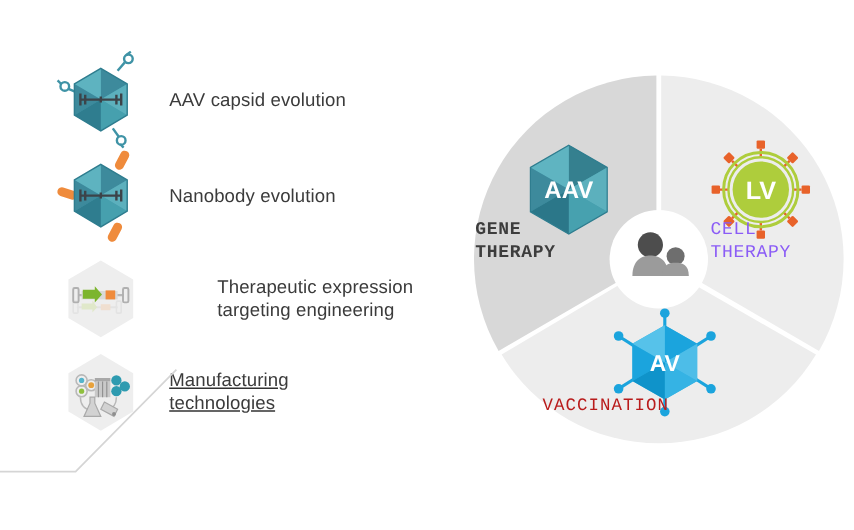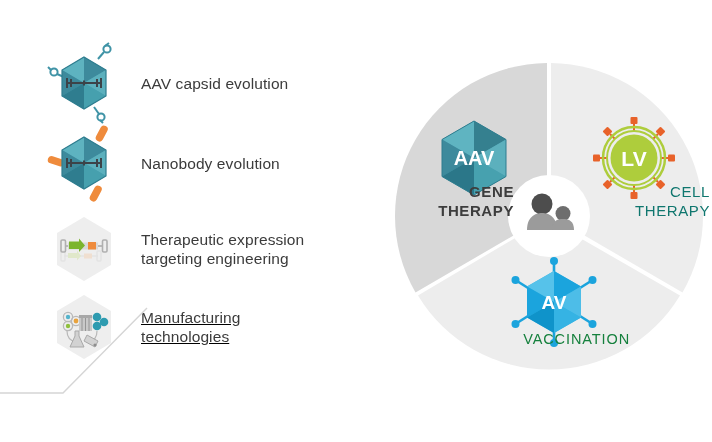--- a/index.html
+++ b/index.html
@@ -63,47 +63,48 @@
     position: absolute;
     left: 386px;
     top: 55px;
     width: 326px;
     height: 326px;
   }
   #wheel svg { display: block; }
 
   .wheel-label {
     position: absolute;
-    text-align: right;
+    text-align: left;
     font-weight: bold;
     letter-spacing: 0.6px;
     line-height: 19px;
+    font-family: Liberation Mono, monospace;
   }
   #label-gene {
     left: 396px;
     top: 182px;
     width: 118px;
     font-size: 15px;
     color: #3d3d3d;
   }
   #label-cell {
     left: 592px;
     top: 182px;
     width: 118px;
     font-size: 15px;
     font-weight: normal;
-    color: #0f766e;
+    color: #8b5cf6;
   }
   #label-vacc {
-    left: 480px;
+    left: 452px;
     top: 330px;
     width: 150px;
     font-size: 14.5px;
     font-weight: normal;
-    color: #15803d;
+    color: #b91c1c;
     letter-spacing: 0.9px;
   }
   .badge-text {
     font-family: "Liberation Sans", sans-serif;
     font-weight: bold;
     fill: #ffffff;
   }
 </style>
 </head>
 <body>
@@ -175,21 +176,21 @@
             <line x1="13" y1="-4" x2="13" y2="4"></line>
             <line x1="17" y1="-5" x2="17" y2="5"></line>
             <line x1="0" y1="-2.5" x2="0" y2="2.5"></line>
           </g>
         </g>
       </svg>
     </div>
     <div class="item-label">Nanobody evolution</div>
   </div>
 
-  <div class="list-item" style="top:208px;">
+  <div class="list-item" style="top:208px;gap:40px;">
     <div class="item-icon">
       <svg width="80" height="82" viewBox="0 0 80 82">
         <g transform="translate(40,41)">
           <polygon points="0,-32 27,-16 27,16 0,32 -27,16 -27,-16" fill="#eeeeee"></polygon>
 
           <g opacity="0.35" transform="translate(-3,7)">
             <line x1="-17" y1="0" x2="17" y2="0" stroke="#cfcfcf" stroke-width="1.6"></line>
             <rect x="-20" y="-5" width="4" height="10" rx="1" fill="none" stroke="#cfcfcf" stroke-width="1.4"></rect>
             <rect x="16" y="-5" width="4" height="10" rx="1" fill="none" stroke="#cfcfcf" stroke-width="1.4"></rect>
             <polygon points="-13,-3 -4,-3 -4,-5.5 0,0 -4,4.5 -4,2 -13,2" fill="#c9dd8a"></polygon>

